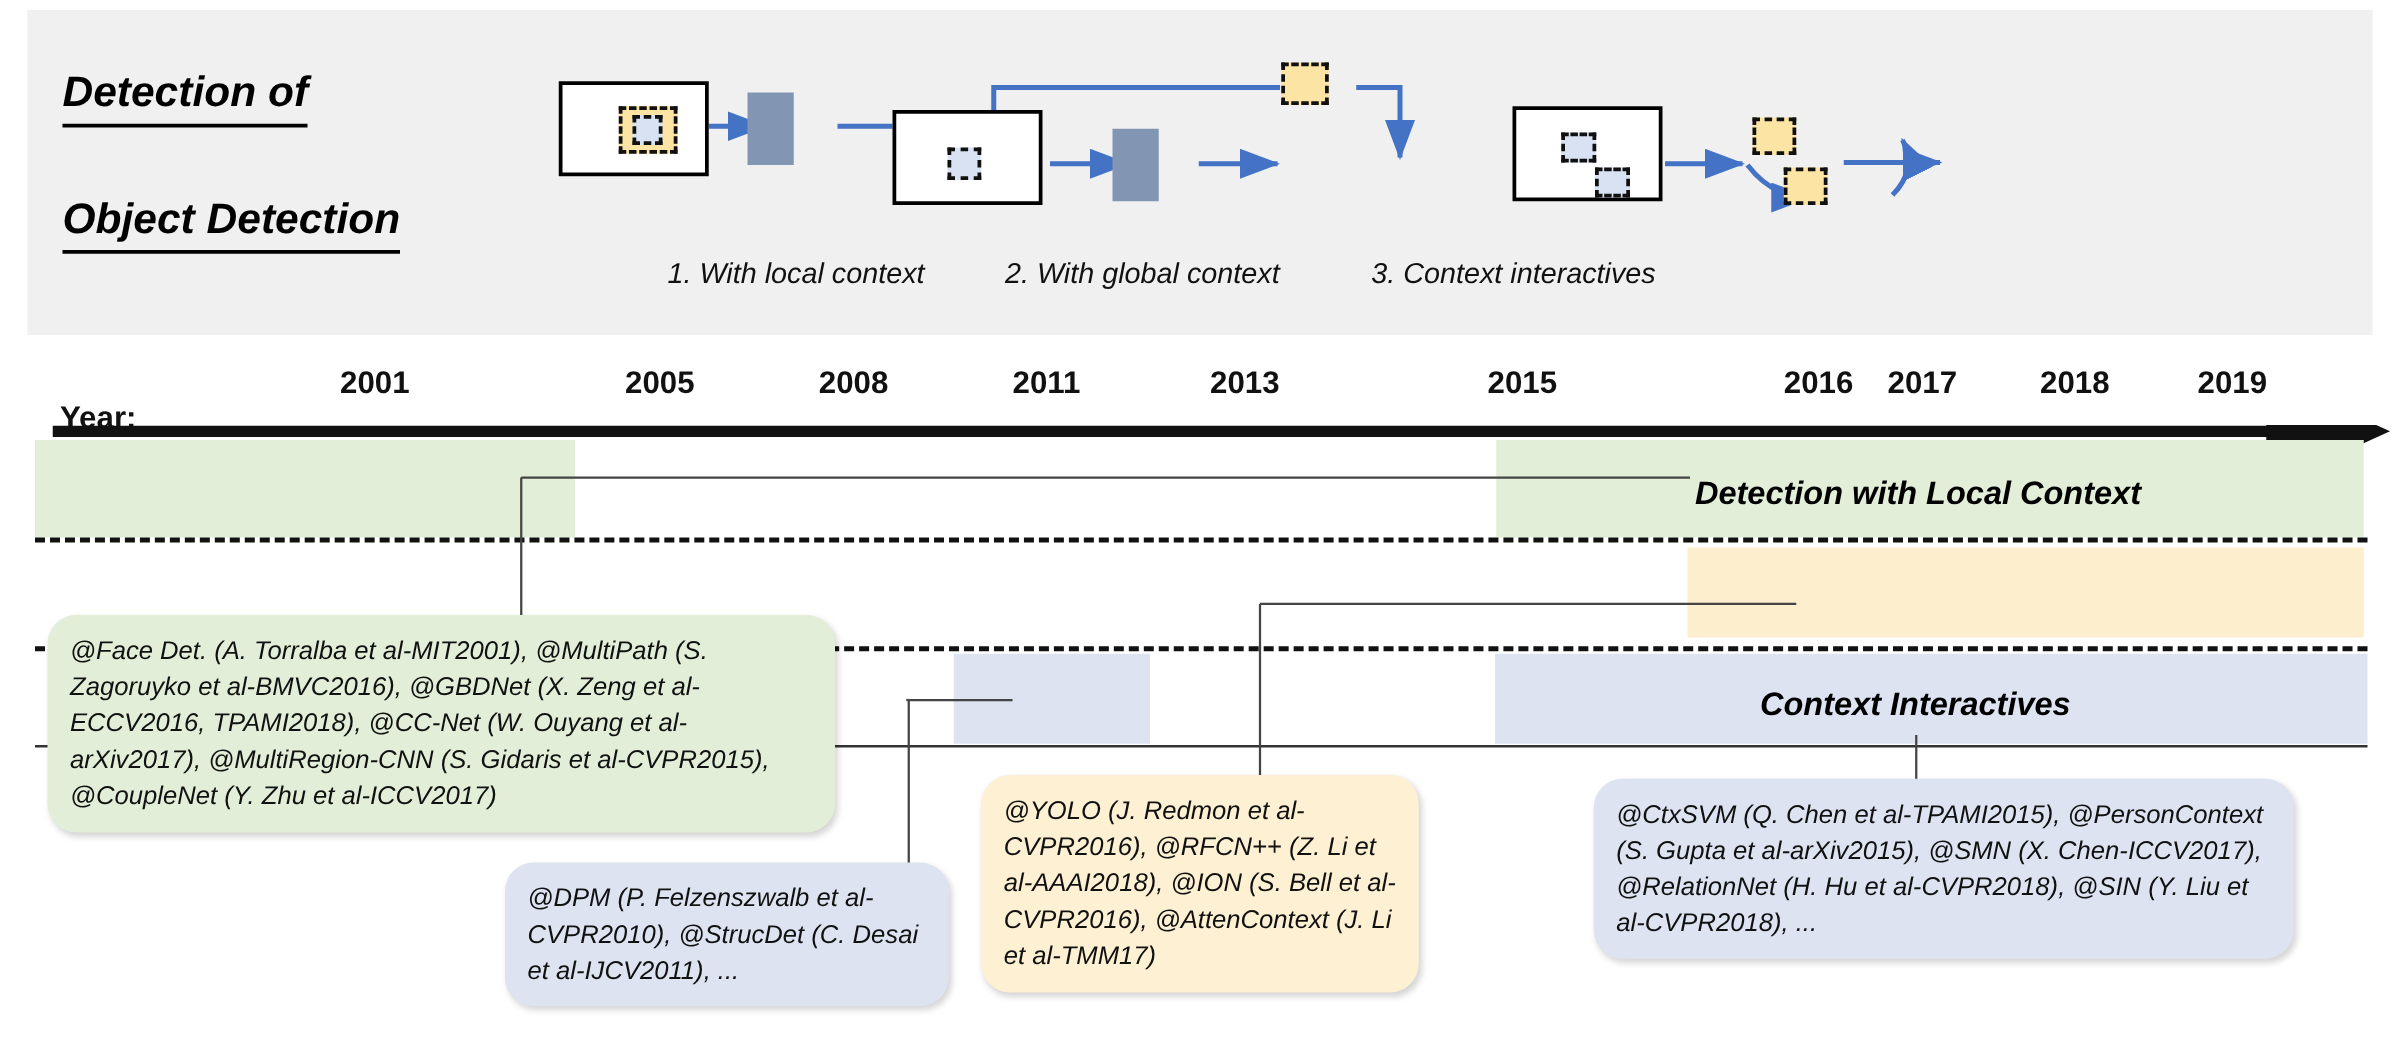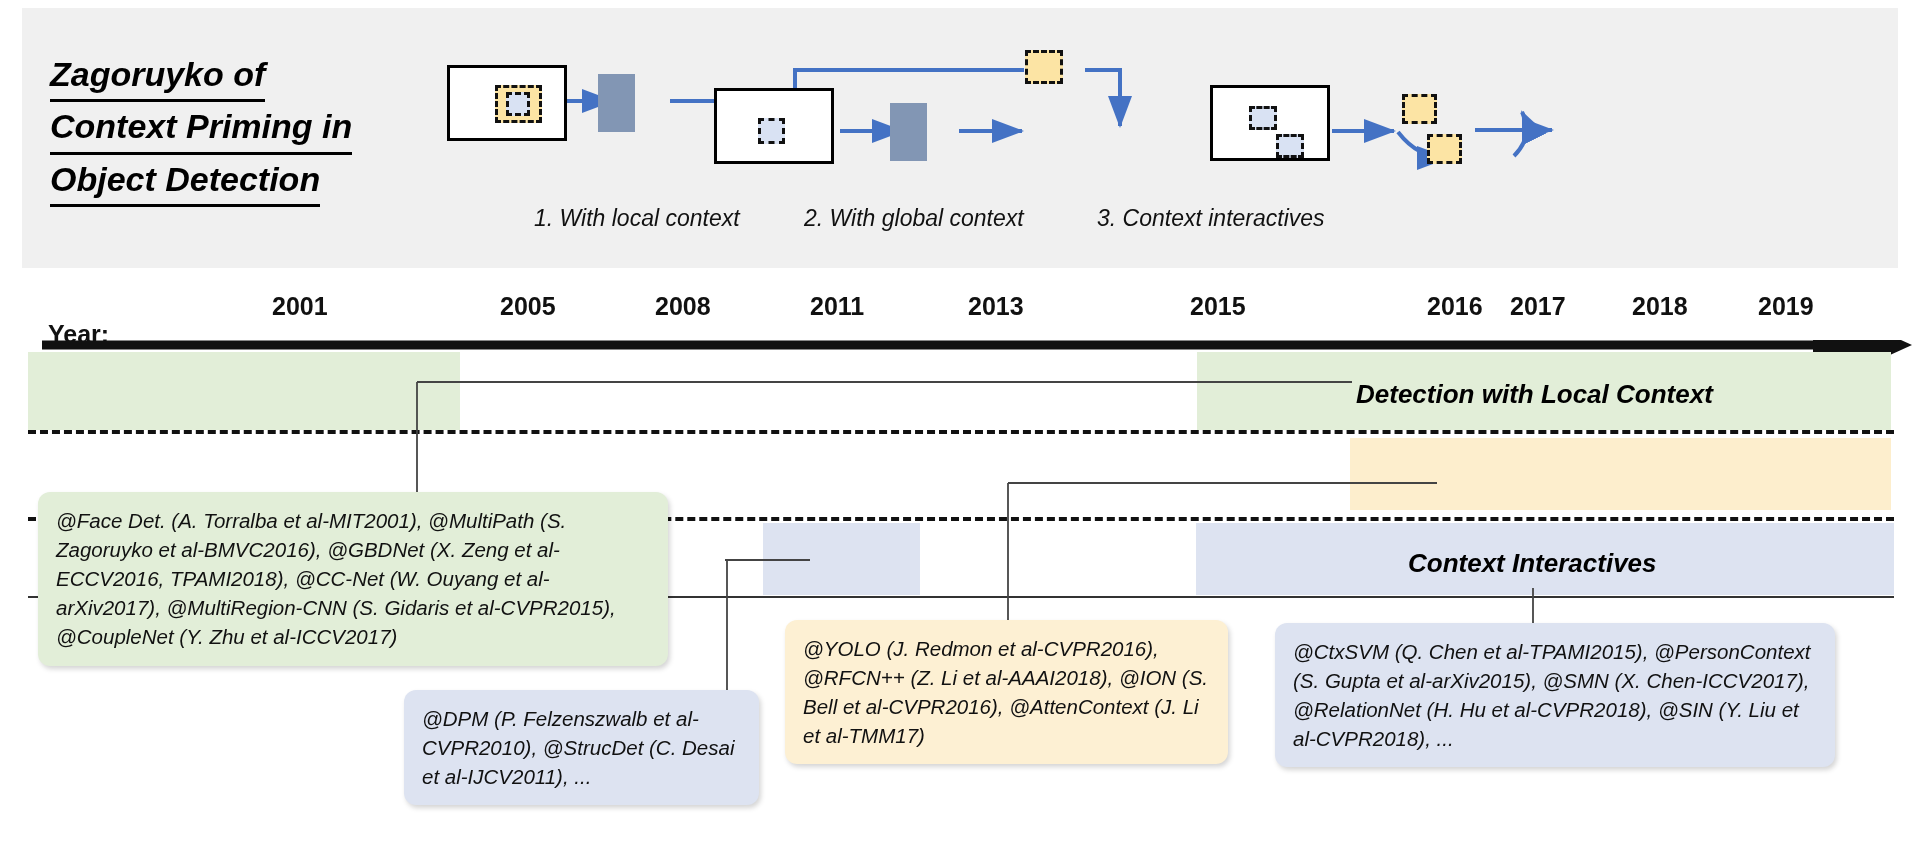--- a/index.html
+++ b/index.html
@@ -106,42 +106,42 @@
 
   .band-label {
     position: absolute;
     font-size: 26px; font-weight: bold; font-style: italic;
     color: #000; white-space: nowrap;
   }
 
   
   .callout {
     position: absolute;
-    border-radius: 12px;
+    border-radius: 23px;
     padding: 14px 18px;
     font-size: 20.5px; font-style: italic; color: #111;
     line-height: 1.42;
     box-shadow: 2px 3px 5px rgba(0,0,0,0.17);
   }
   .co-green  { background: #e2eed8; }
   .co-blue   { background: #dde3f1; }
   .co-yellow { background: #fdf0d3; }
 
   .leader { position: absolute; left: 0; top: 0; overflow: visible; }
 </style>
 </head>
 <body>
 
 <div id="root">
 
   <div class="header-panel">
 
     <div class="title">
-      <span>Zagoruyko of</span><br>
-      <span>Context Priming in</span><br>
+      <span>Detection of</span><br>
+      <br>
       <span>Object Detection</span>
     </div>
 
     <svg class="dsvg" width="1876" height="260">
       <defs>
         <marker id="ah" markerWidth="9" markerHeight="9" refX="7.5" refY="3" orient="auto">
           <path d="M0,0 L8,3 L0,6 Z" fill="#4472c4"></path>
         </marker>
       </defs>
 
@@ -233,17 +233,17 @@
     <path d="M 1008,483 L 1437,483" fill="none" stroke="#444" stroke-width="1.8"></path>
 
     <path d="M 1533,588 L 1533,633" fill="none" stroke="#444" stroke-width="1.8"></path>
     <circle cx="1533" cy="633" r="5" fill="#555"></circle>
   </svg>
 
   <div class="callout co-green" style="left:38px; top:492px; width:630px;">@Face Det. (A. Torralba et al-MIT2001), @MultiPath (S. Zagoruyko et al-BMVC2016), @GBDNet (X. Zeng et al-ECCV2016, TPAMI2018), @CC-Net (W. Ouyang et al-arXiv2017), @MultiRegion-CNN (S. Gidaris et al-CVPR2015), @CoupleNet (Y. Zhu et al-ICCV2017)</div>
 
   <div class="callout co-blue" style="left:404px; top:690px; width:355px;">@DPM (P. Felzenszwalb et al-CVPR2010), @StrucDet (C. Desai et al-IJCV2011), ...</div>
 
-  <div class="callout co-yellow" style="left:785px; top:620px; width:443px;">@YOLO (J. Redmon et al-CVPR2016), @RFCN++ (Z. Li et al-AAAI2018), @ION (S. Bell et al-CVPR2016), @AttenContext (J. Li et al-TMM17)</div>
+  <div class="callout co-yellow" style="left:785px; top:620px; width:350px;">@YOLO (J. Redmon et al-CVPR2016), @RFCN++ (Z. Li et al-AAAI2018), @ION (S. Bell et al-CVPR2016), @AttenContext (J. Li et al-TMM17)</div>
 
   <div class="callout co-blue" style="left:1275px; top:623px; width:560px;">@CtxSVM (Q. Chen et al-TPAMI2015), @PersonContext (S. Gupta et al-arXiv2015), @SMN (X. Chen-ICCV2017), @RelationNet (H. Hu et al-CVPR2018), @SIN (Y. Liu et al-CVPR2018), ...</div>
 
 </div>
 
 </body></html>

